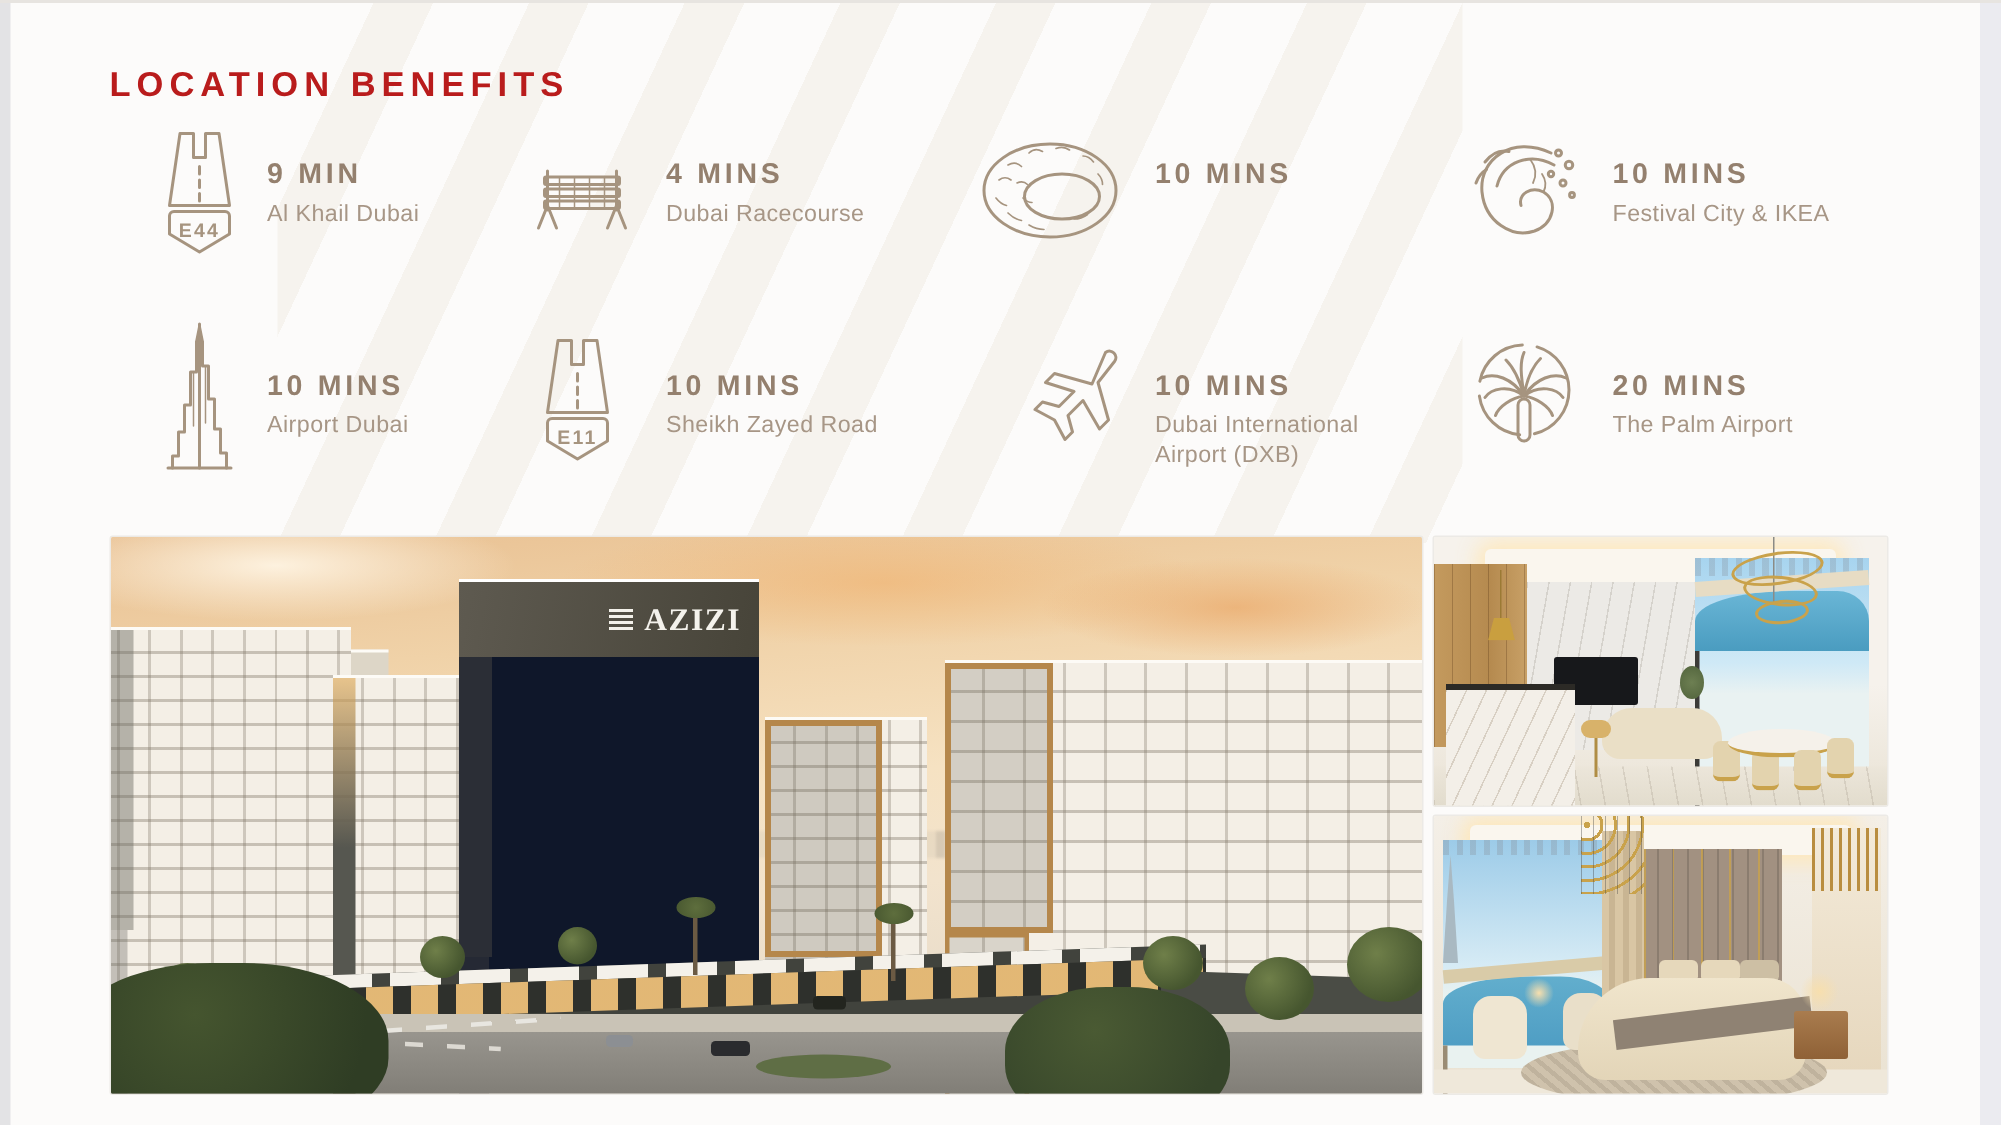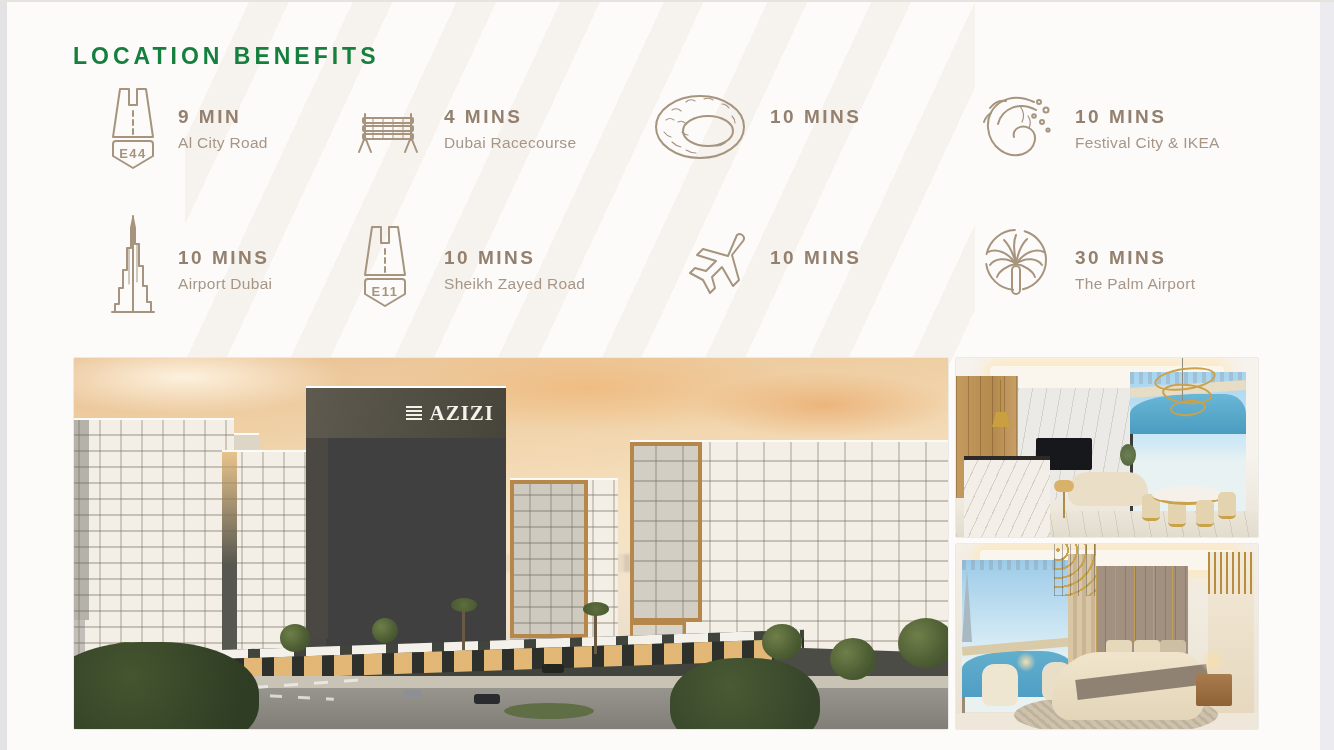--- a/index.html
+++ b/index.html
@@ -10,21 +10,21 @@
   }
   
   .left-edge{position:absolute;left:0;top:0;bottom:0;width:7px;background:#e3e3e5;}
   .scrollbar{position:absolute;right:0;top:0;bottom:0;width:14px;background:#ebebf0;}
   
   .stripes{position:absolute;left:185px;top:0;width:790px;height:360px;
     background:repeating-linear-gradient(115deg,transparent 0 58px,#f6f3ee 58px 94px);
     pointer-events:none;}
   
   .heading{position:absolute;left:73px;top:22px;font-size:23px;font-weight:700;
-    letter-spacing:4px;color:#15803d;}
+    letter-spacing:4px;color:#b91c1c;}
   
   .benefit{display:contents;}
   .bicon{position:absolute;}
   .bicon svg{display:block;stroke:#a6947f;fill:none;stroke-width:2;stroke-linecap:round;stroke-linejoin:round;}
   .btext{position:absolute;}
   .time{font-size:19px;font-weight:700;letter-spacing:2.5px;color:#94806e;}
   .place{font-size:15.5px;color:#a79686;margin-top:5px;line-height:1.32;max-width:158px;letter-spacing:.3px;}
   .place.narrow{max-width:96px;letter-spacing:1px;}
   .badge-text{font-family:"Liberation Sans",sans-serif;font-size:13px;letter-spacing:1.5px;
     fill:#a6947f;stroke:none;font-weight:700;}
@@ -45,21 +45,21 @@
     background-image:repeating-linear-gradient(180deg,transparent 0 14px,rgba(125,115,100,.38) 14px 16px),
       repeating-linear-gradient(90deg,transparent 0 19px,rgba(125,115,100,.32) 19px 21px);
     border-top:2px solid #fdfbf6;}
   .hx-a2{left:55px;top:75px;width:130px;height:230px;background:#ddd6c7;}
   .hx-a{left:-15px;top:60px;width:175px;height:245px;}
   .hx-ag1{left:18px;top:30px;width:30px;height:200px;background:rgba(104,104,96,.45);}
   .hx-ag2{left:110px;top:50px;width:26px;height:180px;background:rgba(104,104,96,.35);}
   .hx-b{left:148px;top:92px;width:155px;height:218px;}
   .hx-bg1,.hx-bg2,.hx-bg3{top:6px;width:15px;height:206px;background:linear-gradient(180deg,rgba(224,172,92,.65),#565750 55%);}
   .hx-bg1{left:18px;} .hx-bg2{left:64px;}
-  .hx-c{left:232px;top:28px;width:200px;height:282px;background:#404040;border-top:2px solid #fff;}
+  .hx-c{left:232px;top:28px;width:200px;height:282px;background:#0f172a;border-top:2px solid #fff;}
   .hx-sign{left:0;top:0;right:0;height:50px;background:linear-gradient(100deg,#5e5a50,#474439);
     display:flex;align-items:center;justify-content:flex-end;padding-right:12px;gap:7px;box-sizing:border-box;}
   .hx-logo{width:16px;height:15px;background:repeating-linear-gradient(180deg,#f3f1ea 0 2px,transparent 2px 4px);}
   .hx-signtext{color:#f4f2ec;font-family:"Liberation Serif",serif;font-weight:700;font-size:21px;letter-spacing:1px;}
   .hx-cbody{left:0;top:50px;right:0;bottom:0;
     background-image:linear-gradient(90deg,rgba(235,180,110,.35),transparent 45%),
       repeating-linear-gradient(180deg,transparent 0 15px,rgba(125,115,100,.4) 15px 17px),
       repeating-linear-gradient(90deg,transparent 0 20px,rgba(125,115,100,.35) 20px 22px);}
   .hx-cw1{left:14px;top:66px;width:22px;height:200px;background:rgba(96,90,78,.35);}
   .hx-cw2{left:70px;top:66px;width:20px;height:200px;background:rgba(96,90,78,.28);}
@@ -185,21 +185,21 @@
   <div class="bicon" style="left:104px;top:84px">
     <svg width="58" height="84" viewBox="0 0 58 84">
       <path d="M16 3 h9 v16 h8 V3 h9 l7 48 H9 Z"></path>
       <line x1="29" y1="25" x2="29" y2="49" stroke-dasharray="5 4"></line>
       <path d="M12 55 h34 a3 3 0 0 1 3 3 v12 l-20 12 -20 -12 V58 a3 3 0 0 1 3 -3 Z"></path>
       <text class="badge-text" x="29" y="72" text-anchor="middle">E44</text>
     </svg>
   </div>
   <div class="btext" style="left:178px;top:104px">
     <div class="time">9 MIN</div>
-    <div class="place">Al City Road</div>
+    <div class="place">Al Khail Dubai</div>
   </div>
 </div>
 
 
 <div class="benefit">
   <div class="bicon" style="left:356px;top:108px">
     <svg width="64" height="46" viewBox="0 0 64 46">
       <path d="M9 4 V30 M55 4 V30"></path>
       <path d="M9 27 L3 42 M9 27 L15 42 M55 27 L49 42 M55 27 L61 42"></path>
       <rect x="7" y="8" width="50" height="5" rx="1"></rect>
@@ -285,36 +285,37 @@
 
 
 <div class="benefit">
   <div class="bicon" style="left:684px;top:228px">
     <svg width="64" height="64" viewBox="0 0 64 64" stroke-width="1.8">
       <path d="M53 5c4-3 9 2 6 6L48 25l7 25-6 6-11-19-10 10 3 11-5 5-7-13-13-7 5-5 11 3 10-10L13 25l6-6 25 7L53 5z"></path>
     </svg>
   </div>
   <div class="btext" style="left:770px;top:245px">
     <div class="time">10 MINS</div>
+    <div class="place">Dubai International Airport (DXB)</div>
   </div>
 </div>
 
 
 <div class="benefit">
   <div class="bicon" style="left:982px;top:226px">
     <svg width="68" height="74" viewBox="0 0 68 74" stroke-width="1.6">
       <circle cx="34" cy="32" r="30" stroke-dasharray="40 10"></circle>
       <path d="M34 36 C26 24 14 20 6 24 M34 36 C24 28 12 31 8 37 M34 36 C26 37 17 43 15 49"></path>
       <path d="M34 36 C42 24 54 20 62 24 M34 36 C44 28 56 31 60 37 M34 36 C42 37 51 43 53 49"></path>
       <path d="M34 36 C32 22 31 14 34 7 M34 36 C36 24 40 16 45 11 M34 36 C31 25 27 17 22 12"></path>
       <rect x="30" y="38" width="8" height="28" rx="4"></rect>
     </svg>
   </div>
   <div class="btext" style="left:1075px;top:245px">
-    <div class="time">30 MINS</div>
+    <div class="time">20 MINS</div>
     <div class="place">The Palm Airport</div>
   </div>
 </div>
 
 
 <div class="img hero">
   <div class="hx-sky"></div>
   <div class="hx-cl3"></div>
   <div class="hx-cl1"></div>
   <div class="hx-cl2"></div>

